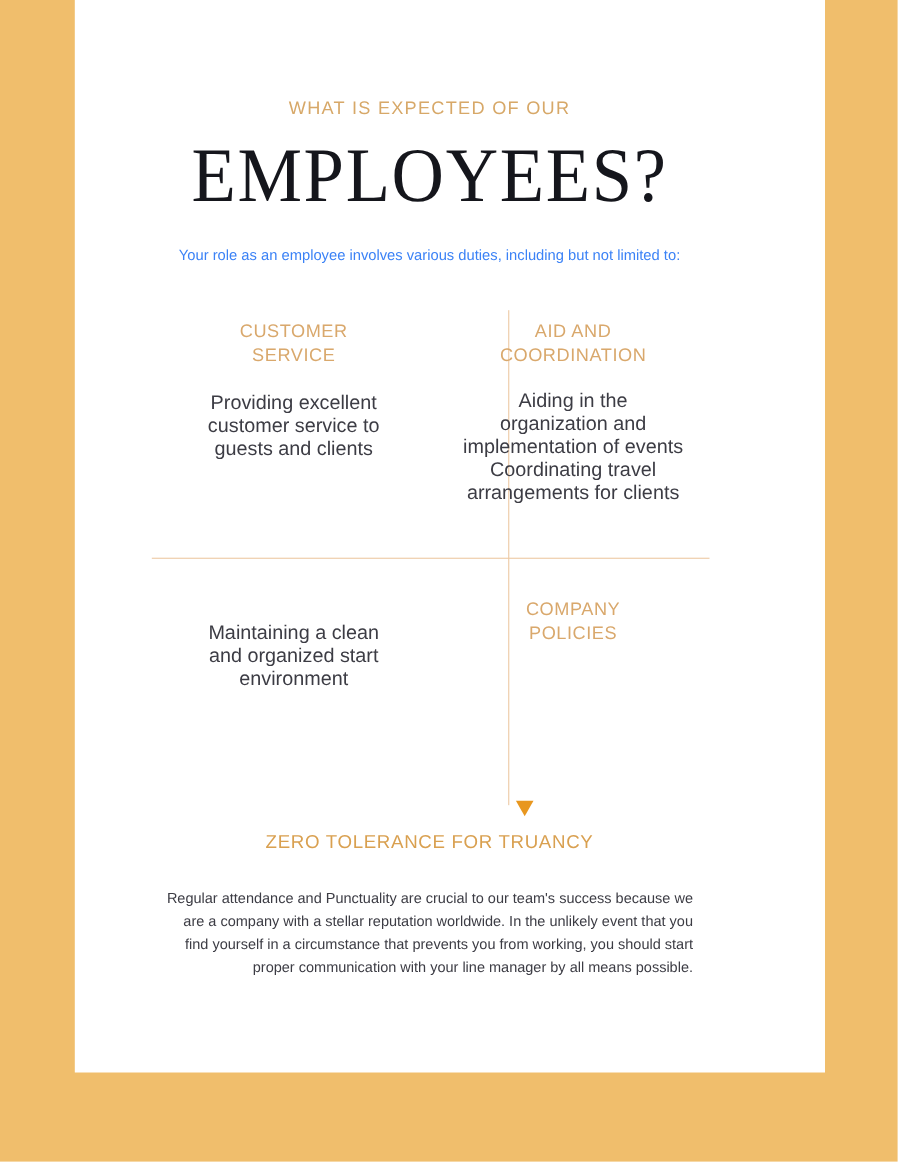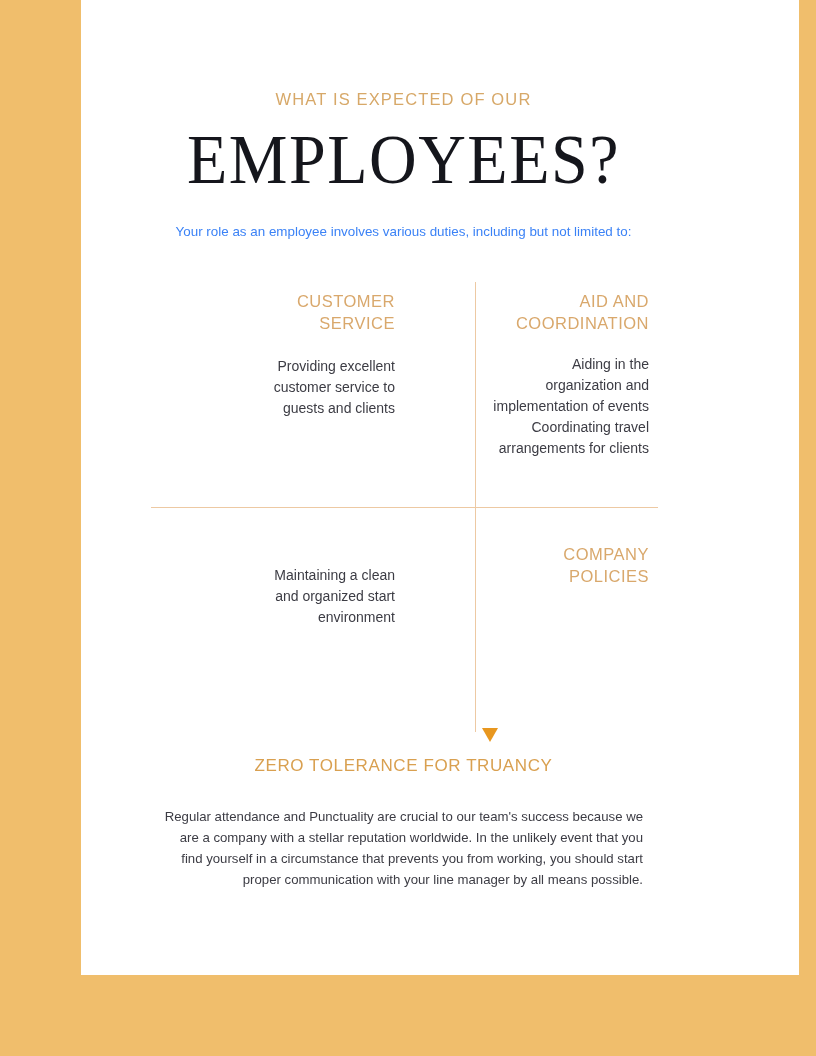--- a/index.html
+++ b/index.html
@@ -17,26 +17,25 @@
 
   .page {
     position: relative;
     width: 816px;
     height: 1056px;
   }
 
   
   .card {
     position: absolute;
-    left: 81px;
+    left: 68px;
     top: 0;
     width: 682px;
     height: 975px;
     background: #ffffff;
-    padding-left: 36px;
   }
 
   
   .eyebrow {
     position: absolute;
     left: 0;
     top: 90px;
     width: 645px;
     text-align: center;
     font-size: 16.5px;
@@ -96,39 +95,39 @@
     left: 0;
     top: 217px;
     width: 507px;
     height: 1.3px;
     background: #edc9a3;
   }
 
   .quad {
     position: absolute;
     width: 230px;
-    text-align: right;
+    text-align: center;
   }
   .quad.tl { left: 14px;  top: 0; }
   .quad.tr { left: 268px; top: 0; }
   .quad.bl { left: 14px;  top: 253px; }
   .quad.br { left: 268px; top: 253px; }
 
   .quad-title {
     font-size: 16.5px;
     line-height: 22px;
     letter-spacing: 0.5px;
     color: #d9a86c;
     font-weight: 400;
     white-space: pre-line;
   }
 
   .quad-body {
     margin-top: 22px;
-    font-size: 14px;
+    font-size: 18px;
     line-height: 21px;
     color: #3c3c44;
     white-space: pre-line;
   }
   .quad.tr .quad-body { margin-top: 20px; }
 
   
   .arrow-head {
     position: absolute;
     left: 401px;

